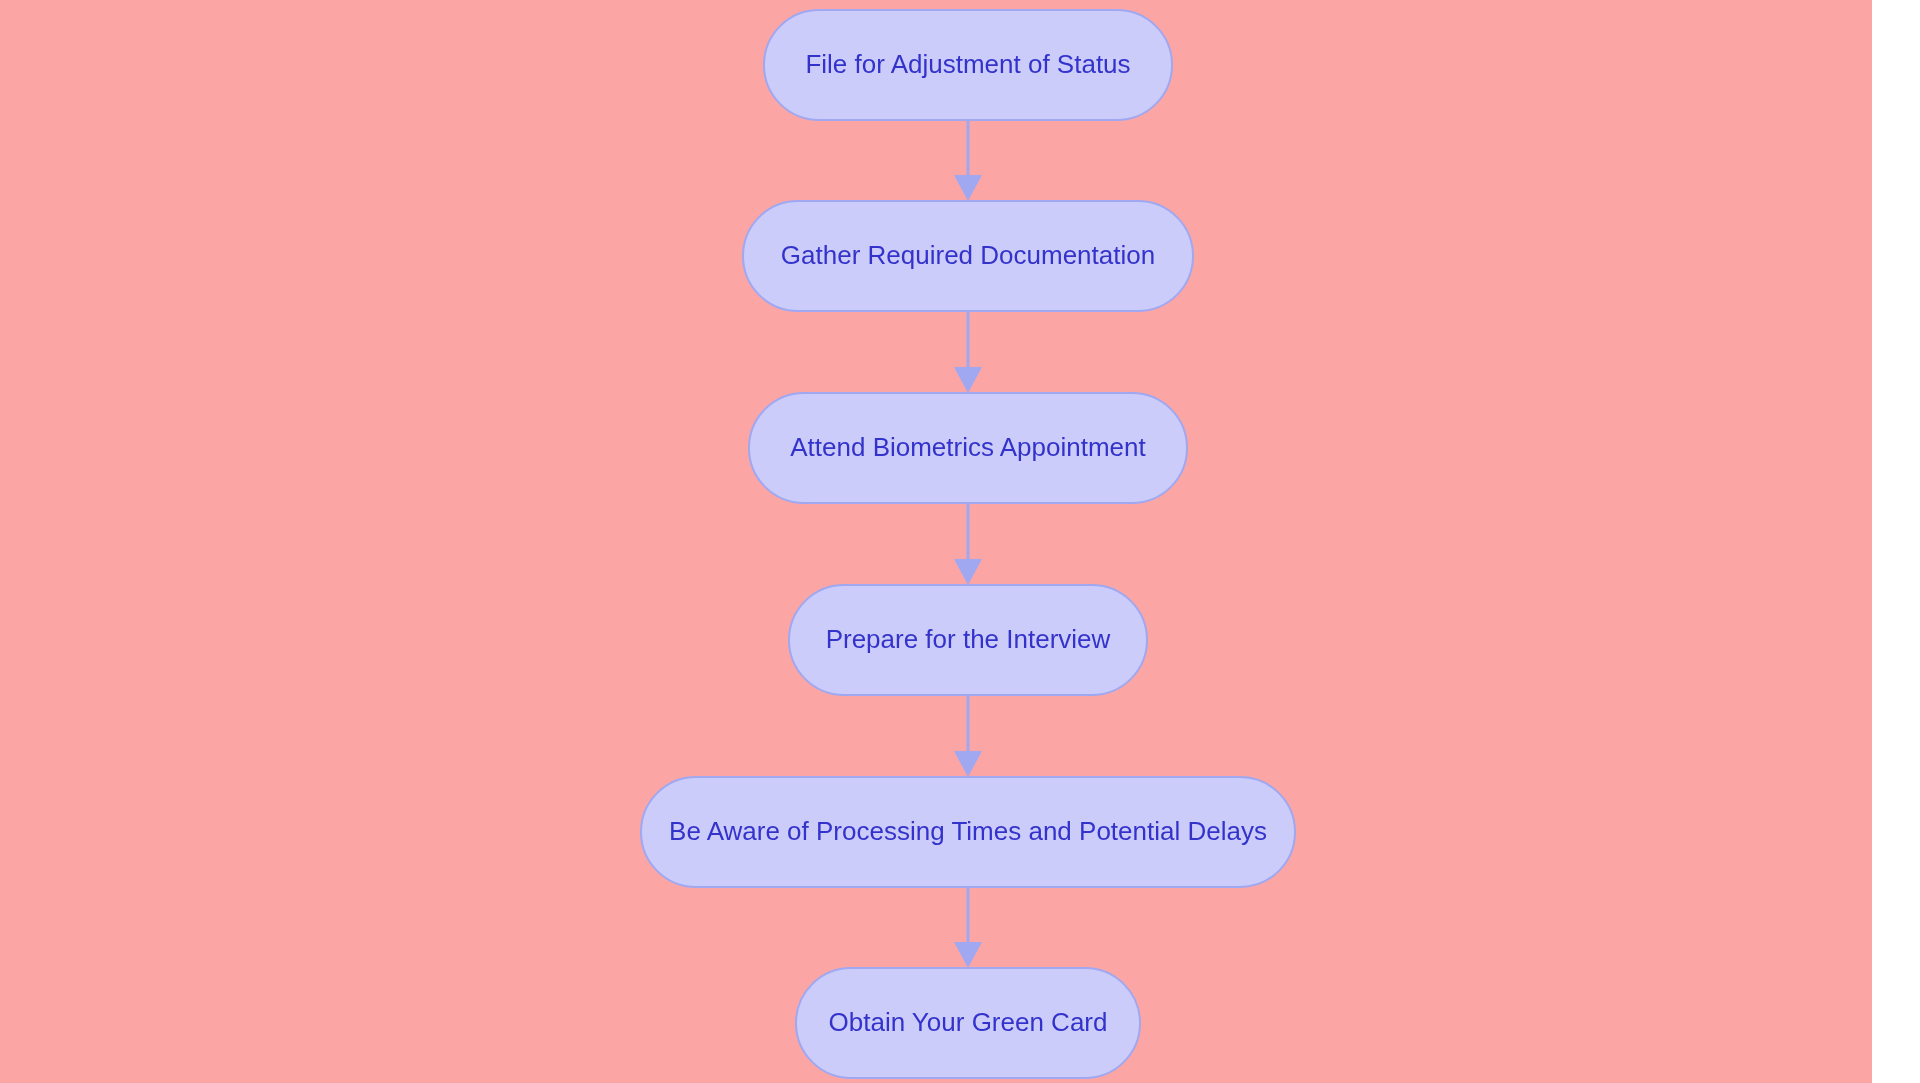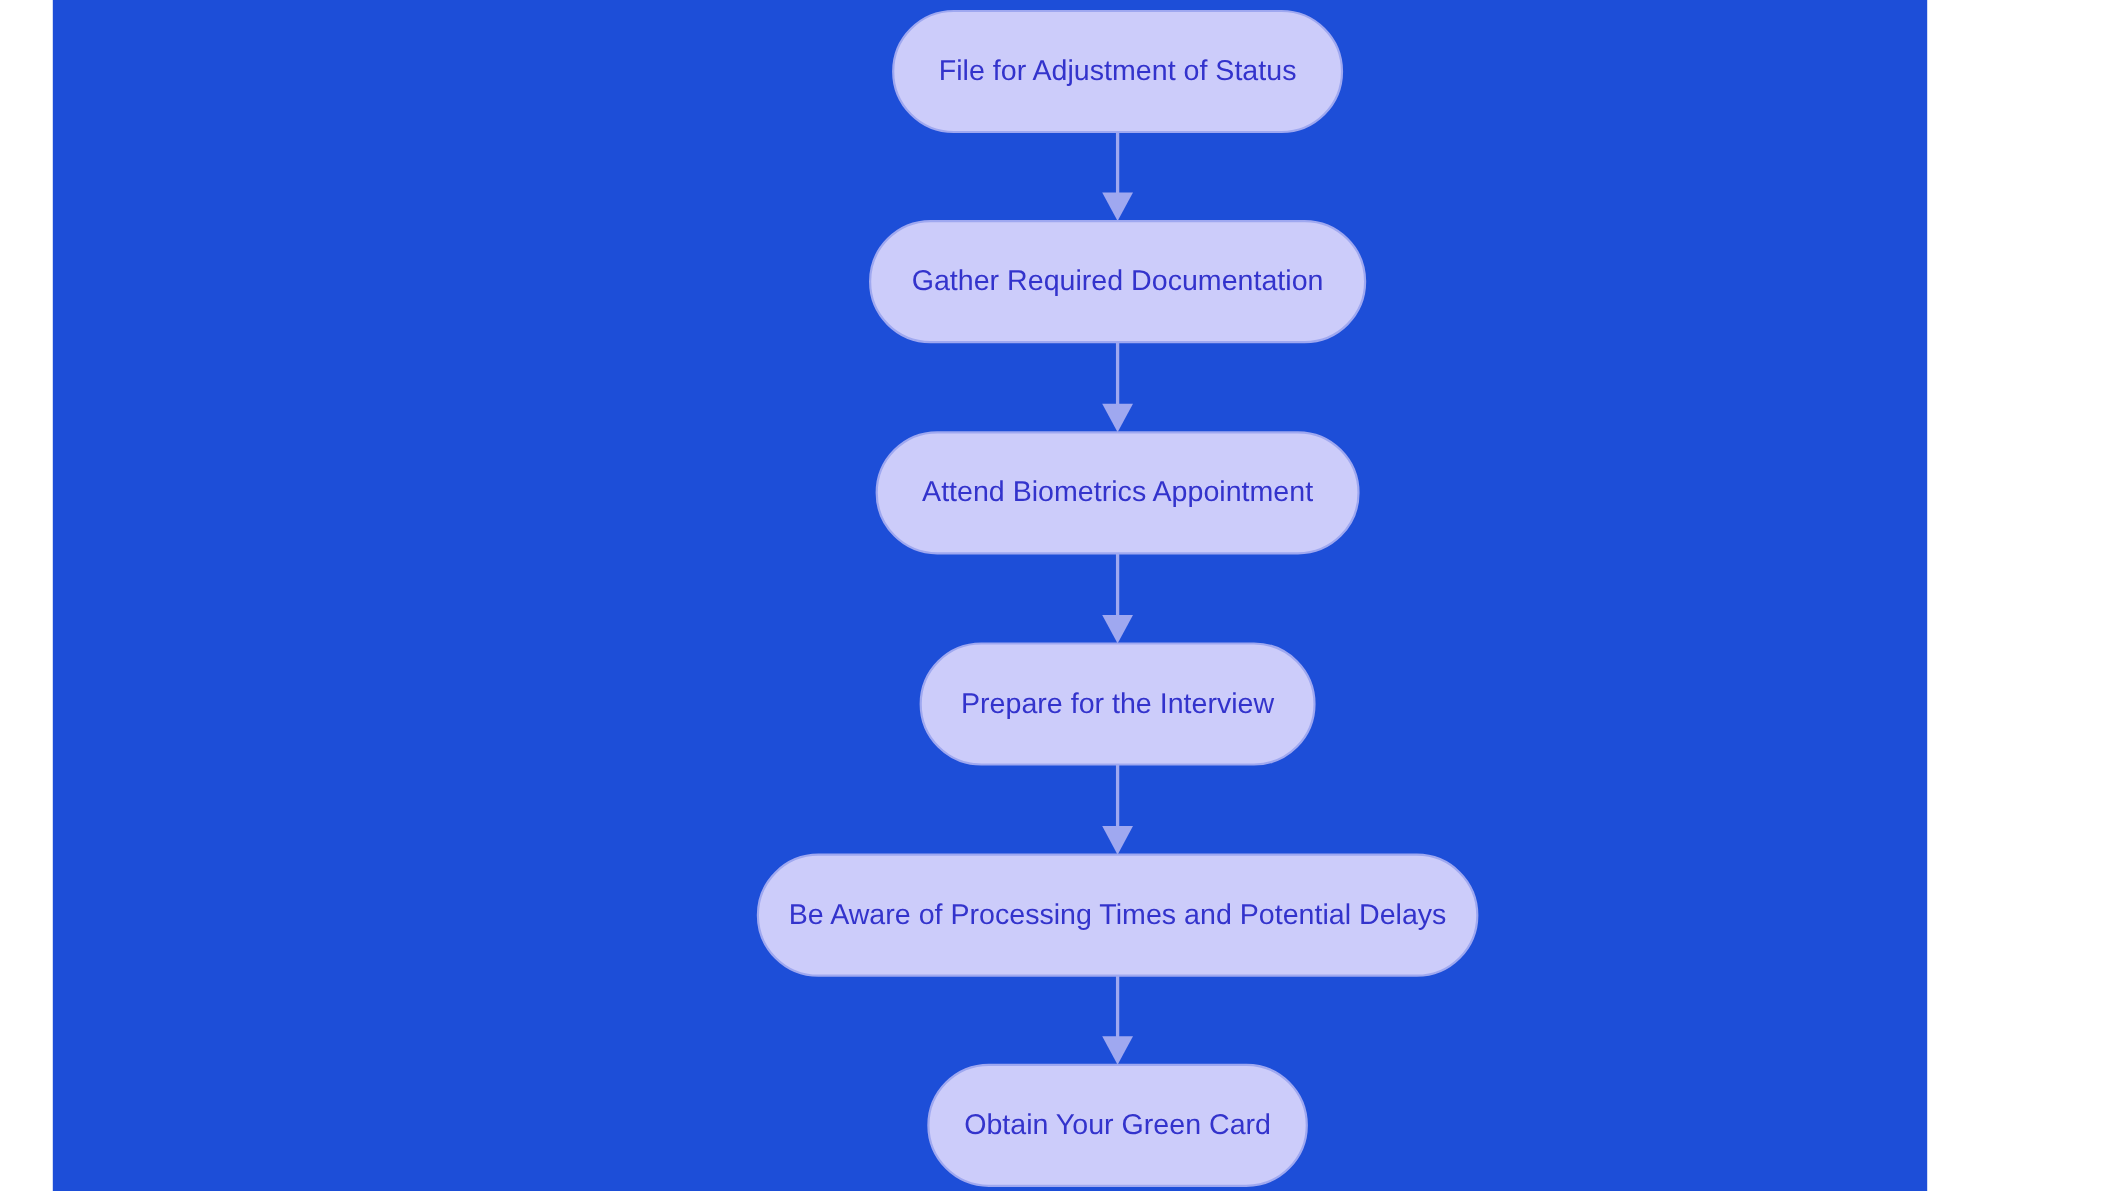--- a/index.html
+++ b/index.html
@@ -10,24 +10,23 @@
   }
   body {
     width: 1920px;
     height: 1083px;
     overflow: hidden;
     font-family: "Liberation Sans", "DejaVu Sans", sans-serif;
   }
 
   #flowchart-canvas {
     position: relative;
-    width: 1704px;
+    width: 1872px;
     height: 1083px;
-    background: #1d4ed8;
-    margin-left: 48px;
+    background: #fca5a5;
   }
 
   #flow-svg {
     position: absolute;
     left: 0;
     top: 0;
     width: 1920px;
     height: 1083px;
     display: block;
   }

